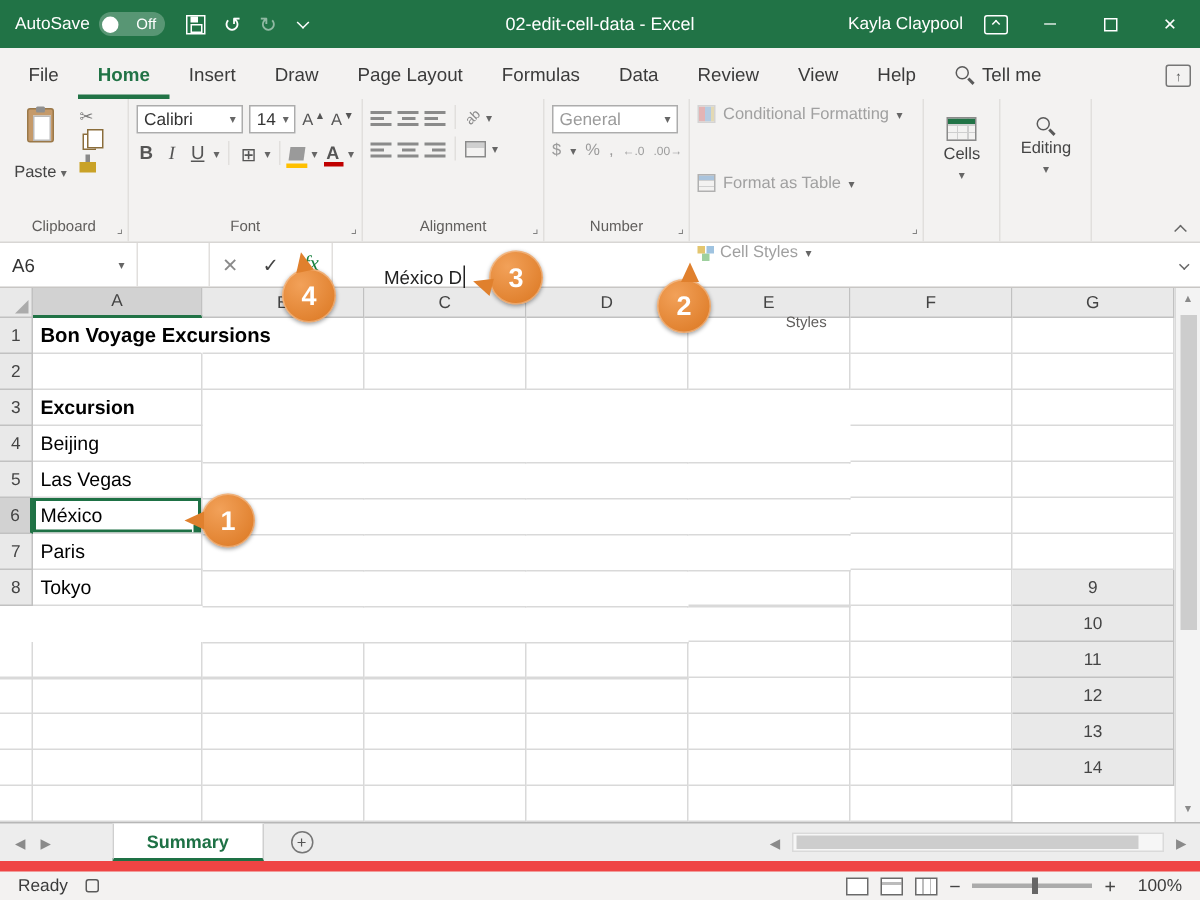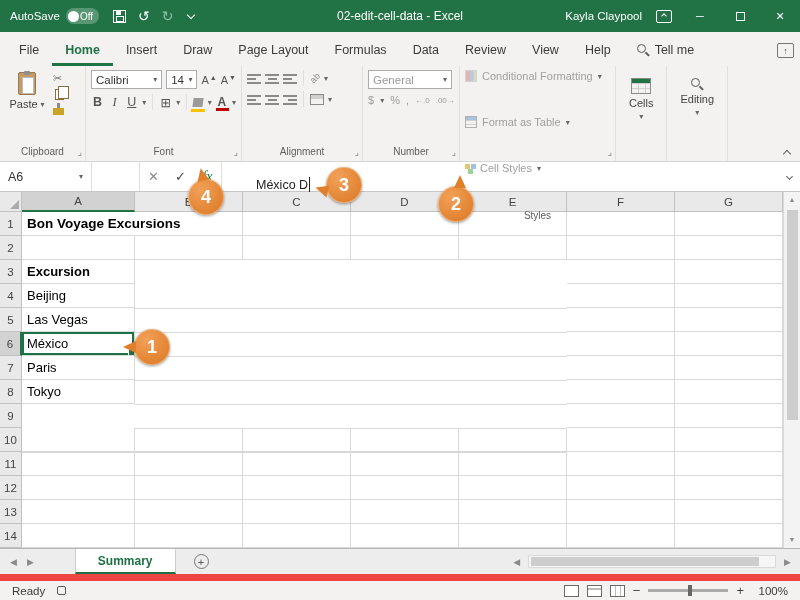--- a/index.html
+++ b/index.html
@@ -3,21 +3,21 @@
 <meta charset="utf-8">
 <style>
   * { box-sizing: border-box; margin: 0; padding: 0; }
   html,body { width:800px; height:600px; overflow:hidden; }
   body { font-family:"Liberation Sans", sans-serif; background:#fff; position:relative; }
   .window { position:absolute; inset:0; display:flex; flex-direction:column; box-shadow: inset 0 0 0 1px #8f8f8f; }
 
   
   .titlebar { height:32px; background:#217346; color:#fff; display:flex; align-items:center; position:relative; font-size:11.5px; flex:0 0 32px; }
   .autosave { display:flex; align-items:center; gap:6px; margin-left:10px; }
-  .as-pill { display:flex; align-items:center; gap:1px; background:rgba(255,255,255,.25); border-radius:9px; height:16px; padding:0 6px 0 2px; }
+  .as-pill { display:flex; align-items:center; gap:12px; background:rgba(255,255,255,.25); border-radius:9px; height:16px; padding:0 6px 0 2px; }
   .as-pill .knob { width:11px; height:11px; border-radius:50%; background:#fff; display:inline-block; }
   .as-state { font-size:10px; }
   .tb-ic { margin-left:12px; font-size:14px; line-height:1; }
   .tb-ic.dim { opacity:.5; }
   .save-ic { width:13px; height:13px; border:1.5px solid #fff; margin-left:14px; position:relative; display:inline-block; }
   .save-ic::before { content:""; position:absolute; top:0; left:2px; width:5px; height:4px; background:#fff; }
   .save-ic::after { content:""; position:absolute; bottom:0; left:2px; width:6px; height:4px; border:1px solid #fff; }
   .chev { display:inline-block; width:6px; height:6px; border-right:1.6px solid currentColor; border-bottom:1.6px solid currentColor; transform:rotate(45deg); }
   .chev.up { transform:rotate(-135deg); }
   .qat { margin-left:14px; margin-top:-3px; color:#fff; }
@@ -41,21 +41,21 @@
 
   
   .ribbon { height:96px; background:#F3F2F1; display:flex; border-bottom:1px solid #D8D6D4; position:relative; flex:0 0 96px; }
   .rgroup { display:flex; flex-direction:column; border-right:1px solid #E1DFDD; position:relative; padding:4px 5px 0; }
   .caption { margin-top:auto; text-align:center; font-size:10px; color:#605E5C; padding:2px 10px 4px; }
   .launcher { position:absolute; right:3px; bottom:4px; font-size:9px; color:#808080; line-height:1; }
   .dd { font-size:8px; color:#666; }
   .grow-area { display:flex; gap:4px; }
   
   .g-clipboard { width:86px; }
-  .paste-btn { display:flex; flex-direction:column; align-items:center; gap:3px; width:44px; padding-top:2px; }
+  .paste-btn { display:flex; flex-direction:column; align-items:center; gap:14px; width:44px; padding-top:2px; }
   .clip-icon { width:18px; height:23px; background:#C59A6A; border:1px solid #9a7848; border-radius:2px; position:relative; }
   .clip-icon::before { content:""; position:absolute; left:3px; top:4px; width:10px; height:15px; background:#fff; border:1px solid #bbb; }
   .clip-icon::after { content:""; position:absolute; left:5px; top:-2px; width:6px; height:4px; background:#8f8f8f; border-radius:1px; }
   .blabel { font-size:11px; color:#444; display:flex; align-items:center; gap:3px; }
   .clip-col { display:flex; flex-direction:column; gap:5px; padding-top:3px; }
   .mini { font-size:11px; color:#777; line-height:1; }
   .copy-ic { position:relative; width:9px; height:11px; border:1px solid #8a6d3b; background:#fff; margin-left:2px; }
   .copy-ic::after { content:""; position:absolute; left:2px; top:-4px; width:9px; height:11px; border:1px solid #8a6d3b; background:#fff; }
   .fp-ic { width:11px; height:7px; background:#C9A227; position:relative; margin-top:3px; }
   .fp-ic::after { content:""; position:absolute; left:4px; top:-5px; width:3px; height:5px; background:#8a8a8a; }
@@ -440,21 +440,20 @@
         <div class="cell">Paris</div>
         <div class="cell num">33,710</div>
         <div class="cell num">29,175</div>
         <div class="cell num">35,840</div>
         <div class="cell num">98,725</div>
         <div class="cell"></div>
         <div class="cell"></div>
         <div class="rh">8</div>
         <div class="cell">Tokyo</div>
         <div class="cell num">12,510</div>
-        <div class="cell num">14,750</div>
         <div class="cell num">11,490</div>
         <div class="cell num">38,750</div>
         <div class="cell"></div>
         <div class="cell"></div>
         <div class="rh">9</div>
         <div class="cell bold num">Total</div>
         <div class="cell bold num">108,330</div>
         <div class="cell bold num">96,260</div>
         <div class="cell bold num">118,315</div>
         <div class="cell bold num">322,905</div>

